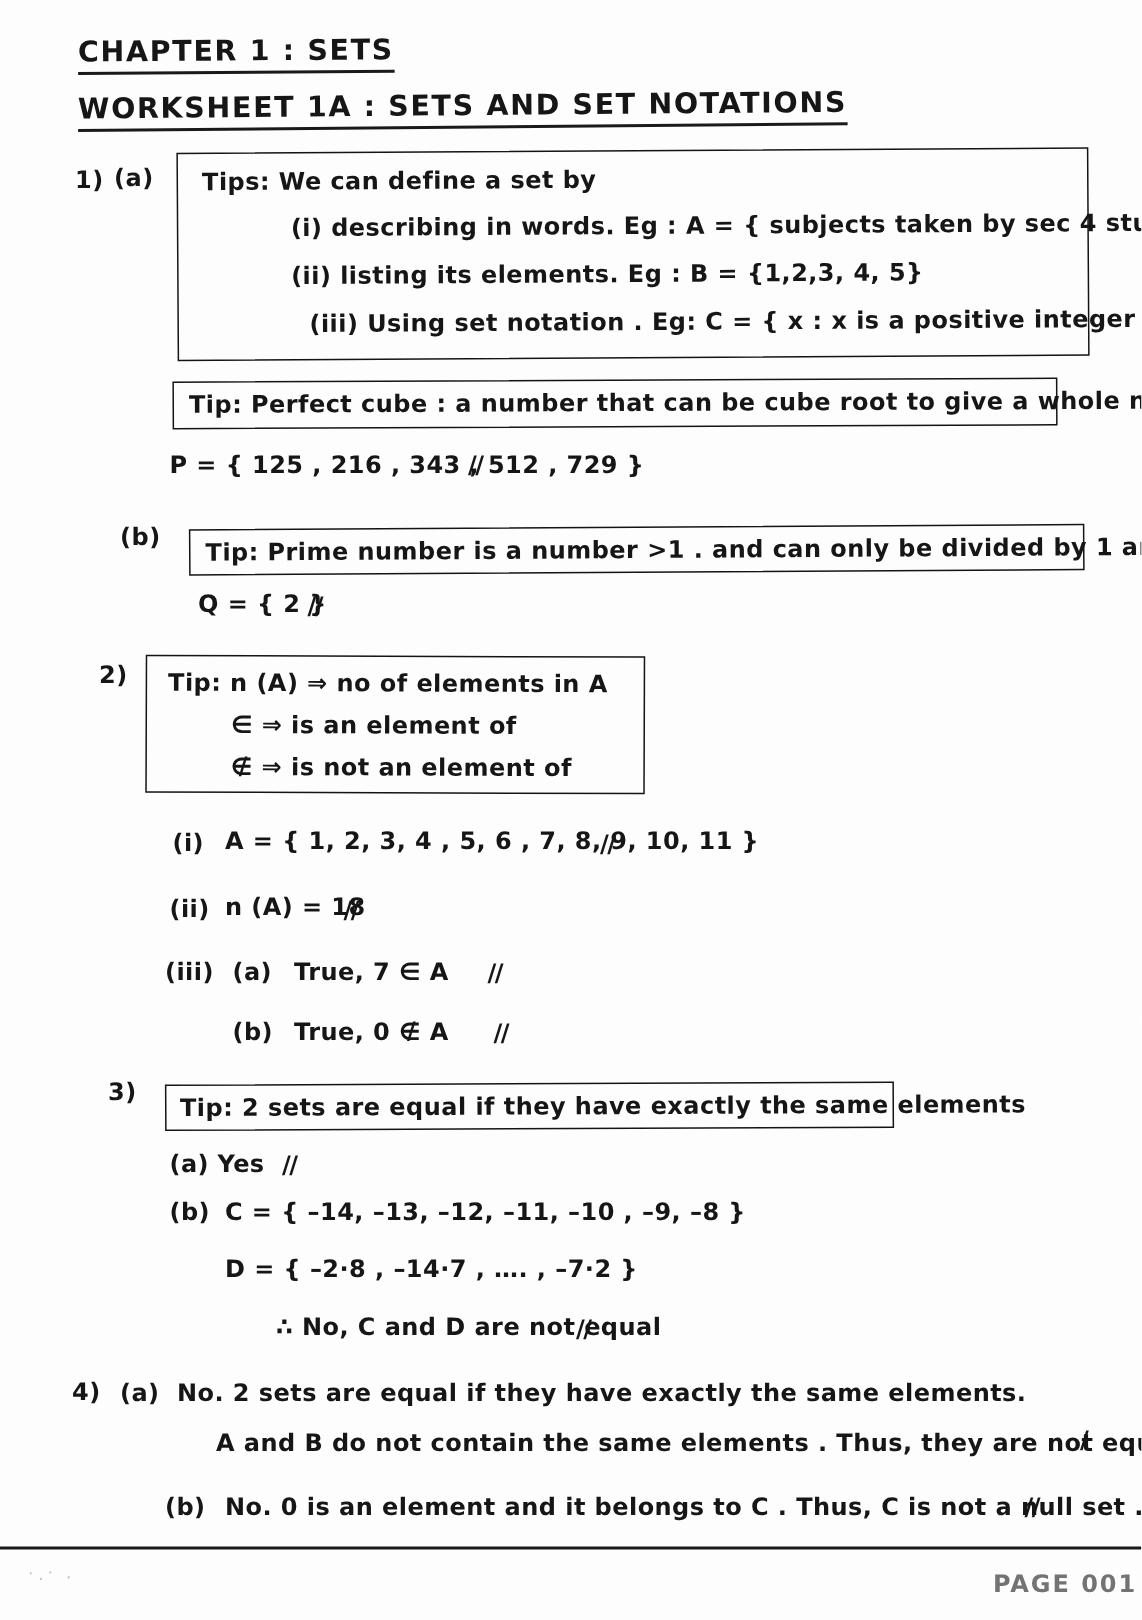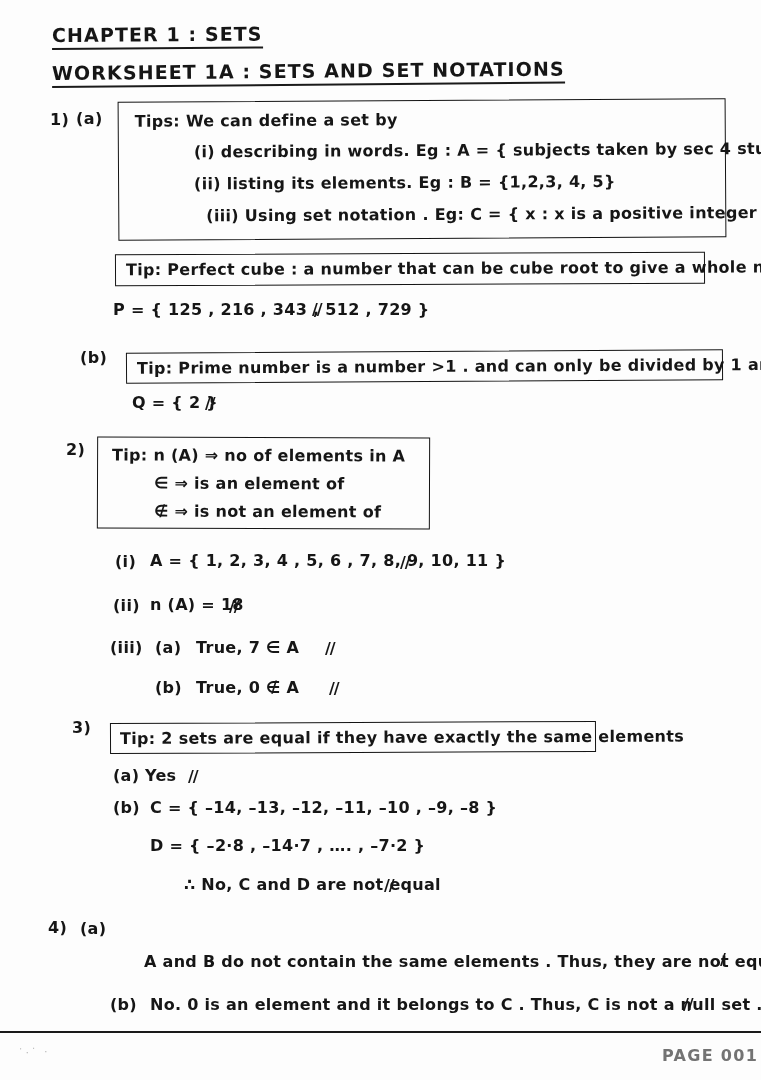--- a/index.html
+++ b/index.html
@@ -178,20 +178,21 @@
   <div class="hw ans" style="left:113px; top:798px;">(b)</div>
   <div class="hw ans" style="left:150px; top:798px;">C = { –14, –13, –12, –11, –10 , –9, –8 }</div>
 
   <div class="hw ans" style="left:150px; top:836px;">D = {  –2·8 , –14·7 , …. , –7·2 }</div>
 
   <div class="hw ans" style="left:168px; top:875px;margin-left:16px;">∴ No,  C and D  are  not  equal</div>
   <div class="hw ans tick" style="left:384px; top:876px;">//</div>
 
   <div class="hw qlabel" style="left:48px; top:918px;">4)</div>
   <div class="hw ans" style="left:80px; top:919px;">(a)</div>
+  <div class="hw ans" style="left:118px; top:919px;">No.   2 sets are  equal  if  they  have  exactly the  same  elements.</div>
 
   <div class="hw ans" style="left:144px; top:952px;">A and B  do  not  contain  the  same  elements .  Thus,  they  are  not  equal sets.</div>
   <div class="hw ans tick" style="left:720px; top:950px;">/</div>
 
   <div class="hw ans" style="left:110px; top:995px;">(b)</div>
   <div class="hw ans" style="left:150px; top:995px;">No.   0  is  an element  and  it  belongs to  C .  Thus,  C is not  a  null set .</div>
   <div class="hw ans tick" style="left:683px; top:995px;">//</div>
 
   <div class="footer-rule" style="top:1031px;"></div>
 

